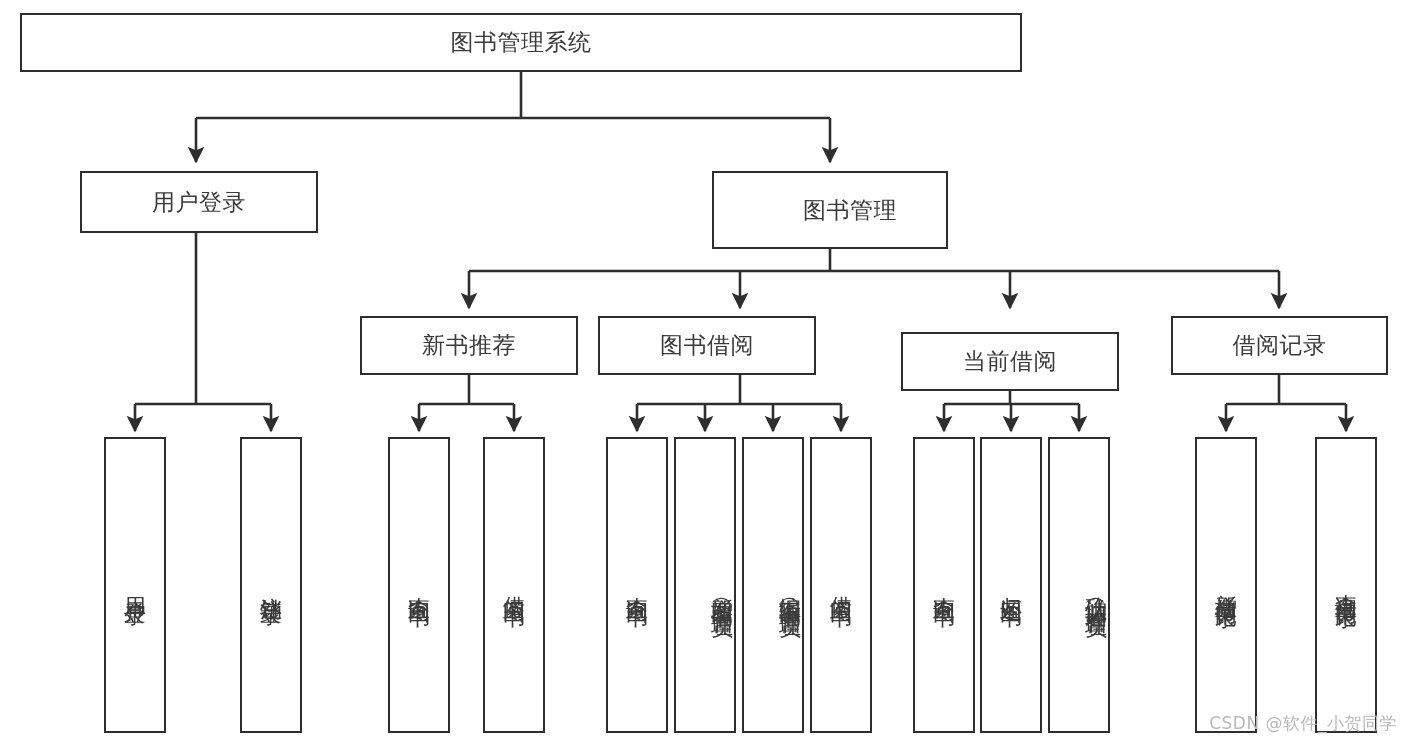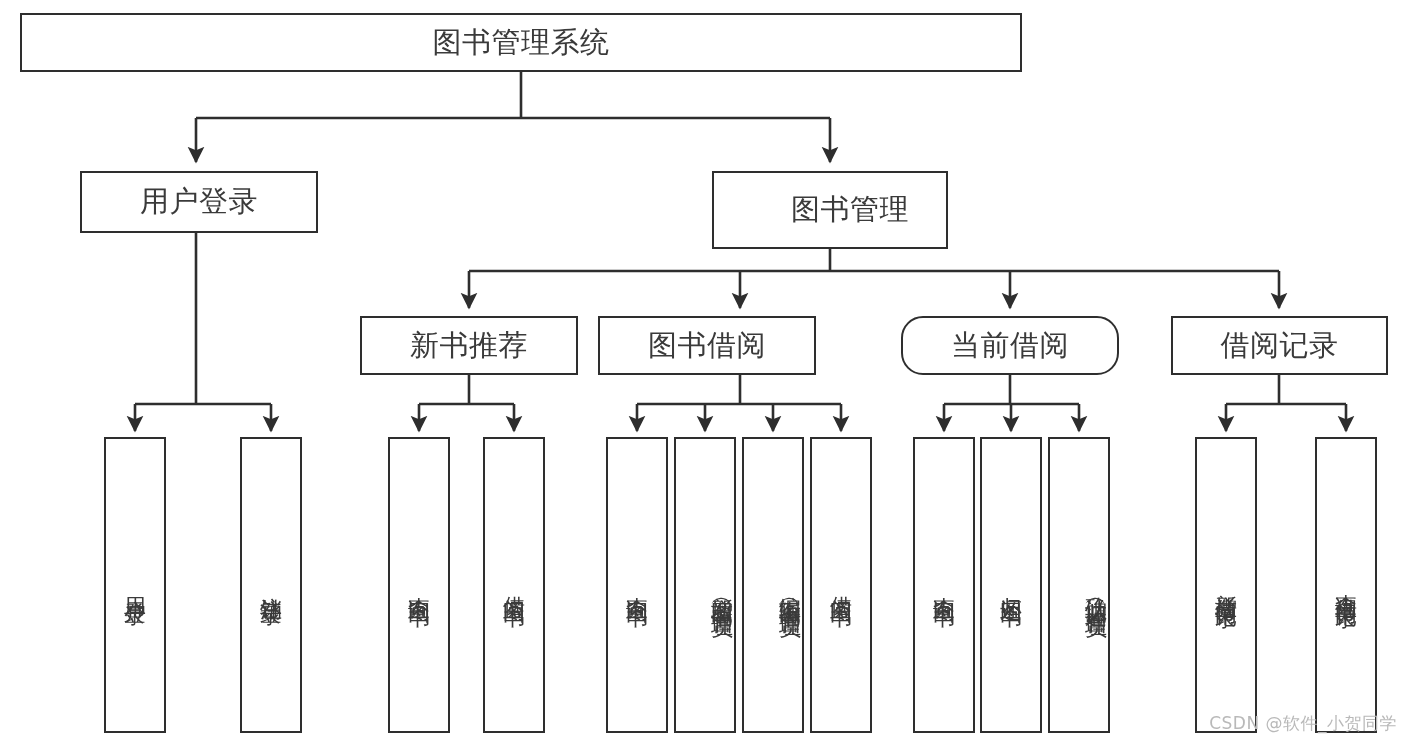--- a/index.html
+++ b/index.html
@@ -31,21 +31,21 @@
     border: 2.4px solid #2e2e2e;
     background: #ffffff;
     color: #3a3a3a;
     display: flex;
     align-items: center;
     justify-content: center;
     text-align: center;
     line-height: 1.08;
   }
   .node.horiz {
-    font-size: 29px;
+    font-size: 23px;
     letter-spacing: 0.5px;
   }
   .node.vert {
     font-size: 22px;
     writing-mode: vertical-rl;
     text-orientation: upright;
     letter-spacing: 3px;
     align-items: flex-start;
     justify-content: center;
     padding-top: 14px;
@@ -132,21 +132,21 @@
   <div class="node horiz" style="left:712px; top:171px; width:236px; height:78px;padding-left:40px;">
     <span class="label">图书管理</span>
   </div>
 
   <div class="node horiz" style="left:360px; top:316px; width:218px; height:59px;">
     <span class="label">新书推荐</span>
   </div>
   <div class="node horiz" style="left:598px; top:316px; width:218px; height:59px;">
     <span class="label">图书借阅</span>
   </div>
-  <div class="node horiz" style="left:901px; top:316px; width:218px; height:59px;border-radius:22px;">
+  <div class="node horiz" style="left:901px; top:332px; width:218px; height:59px;">
     <span class="label">当前借阅</span>
   </div>
   <div class="node horiz" style="left:1171px; top:316px; width:217px; height:59px;justify-content:center;">
     <span class="label">借阅记录</span>
   </div>
 
   <div class="node vert root-leaf" style="left:104px; top:437px; width:62px; height:296px;">
     <span class="label">用户登录</span>
   </div>
   <div class="node vert root-leaf" style="left:240px; top:437px; width:62px; height:296px;">

